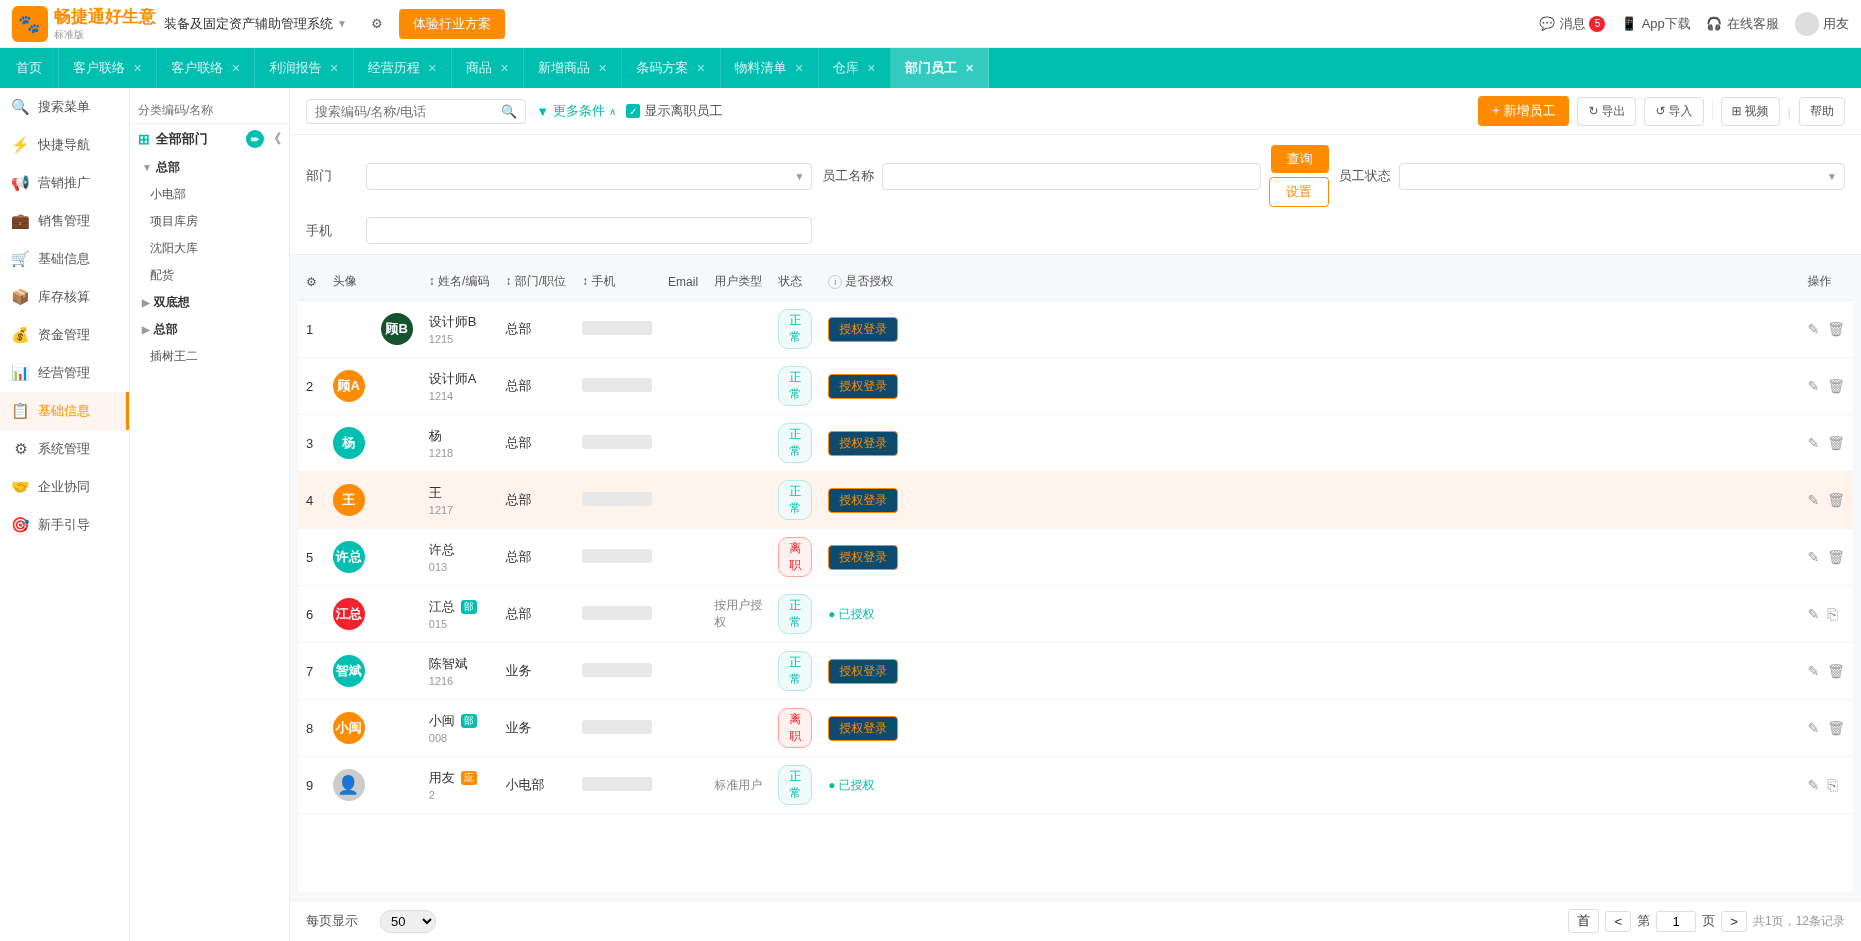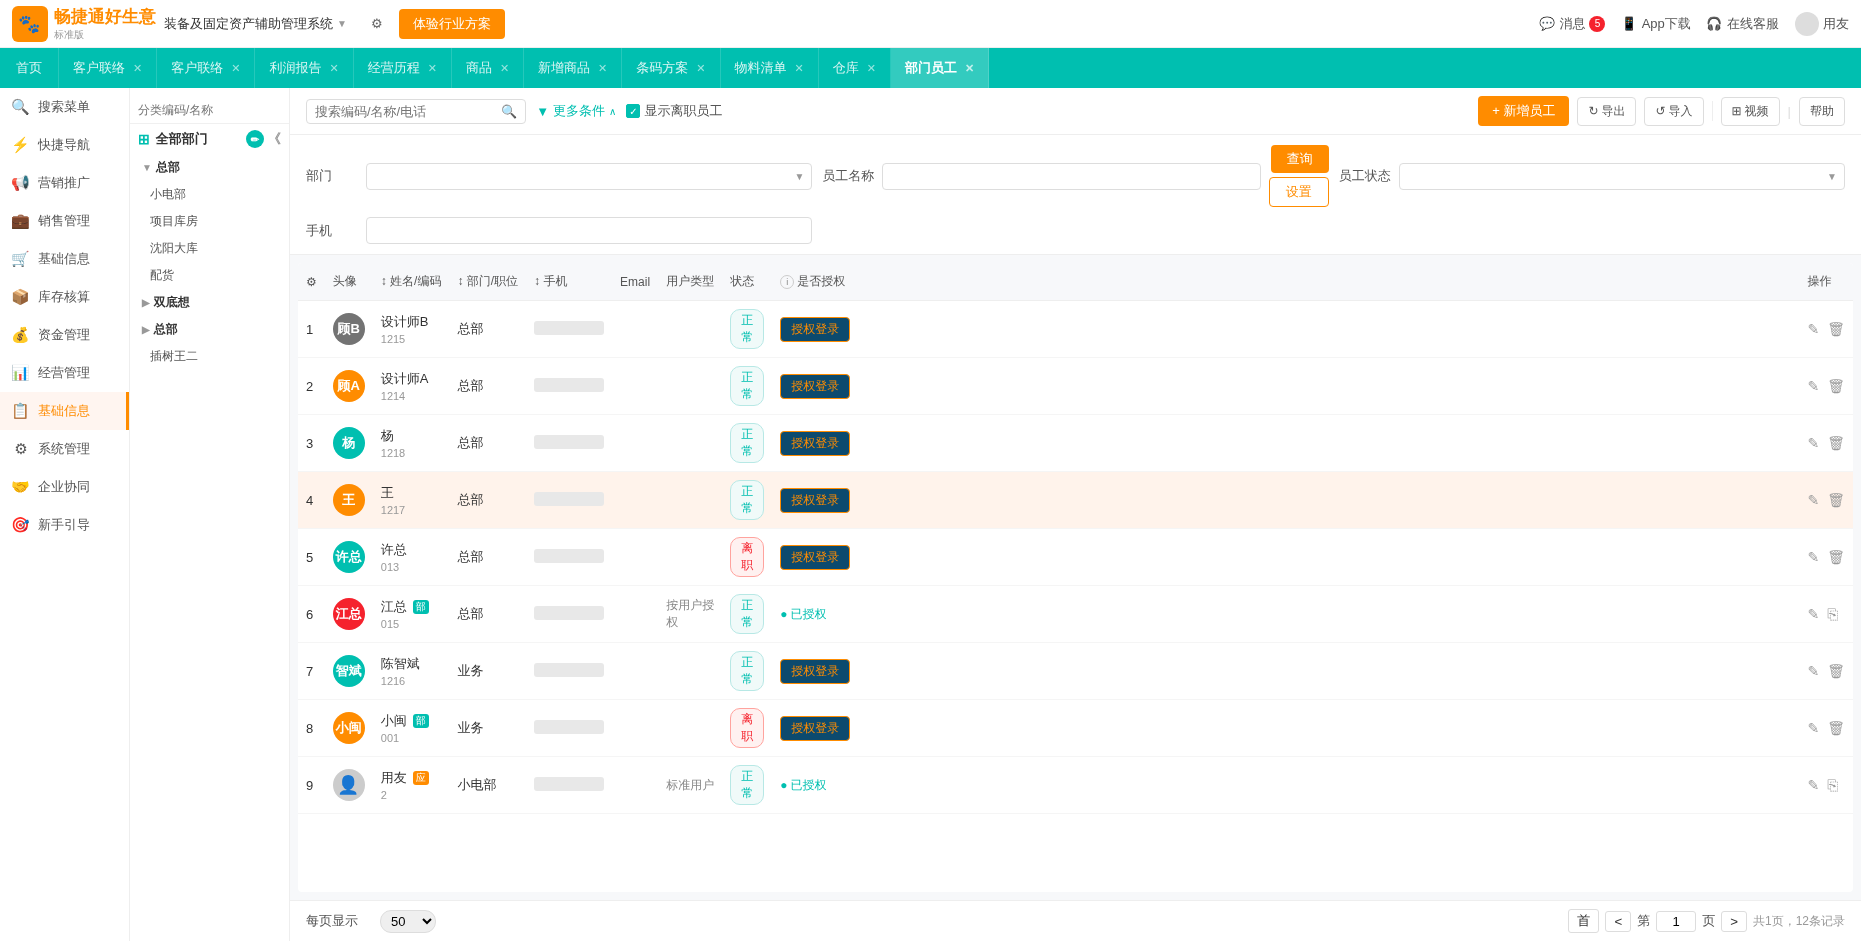--- a/index.html
+++ b/index.html
@@ -374,21 +374,21 @@
                 </th>
               <th style="width:100%;"></th>
               <th>操作</th>
             </tr>
           </thead>
           <tbody>
 
             <tr>
               <td>1</td>
               <td>
-                  <div class="avatar" style="background:#737373;">顾B</div>
+                  <div class="avatar" style="background:#14532d;margin-left:48px;">顾B</div>
                 </td>
               <td>
                   <div>设计师B</div>
                   <div class="name-code">1215</div>
                 </td>
               <td>总部</td>
               <td><span class="blurred-phone"></span></td>
               <td></td>
               <td></td>
               <td><span class="status-badge status-normal">正常</span></td>
@@ -548,21 +548,21 @@
               </td>
             </tr>
 
             <tr>
               <td>8</td>
               <td>
                   <div class="avatar" style="background:#ff8c00;">小闽</div>
                 </td>
               <td>
                 <div style="display:flex;align-items:center;gap:3px;">小闽<span class="dept-badge">部</span></div>
-                <div class="name-code">001</div>
+                <div class="name-code">008</div>
               </td>
               <td>业务</td>
               <td><span class="blurred-phone"></span></td>
               <td></td>
               <td></td>
               <td><span class="status-badge status-resigned">离职</span></td>
               <td><button class="auth-btn">授权登录</button></td>
               <td></td>
               <td>
                 <div class="action-icons">

